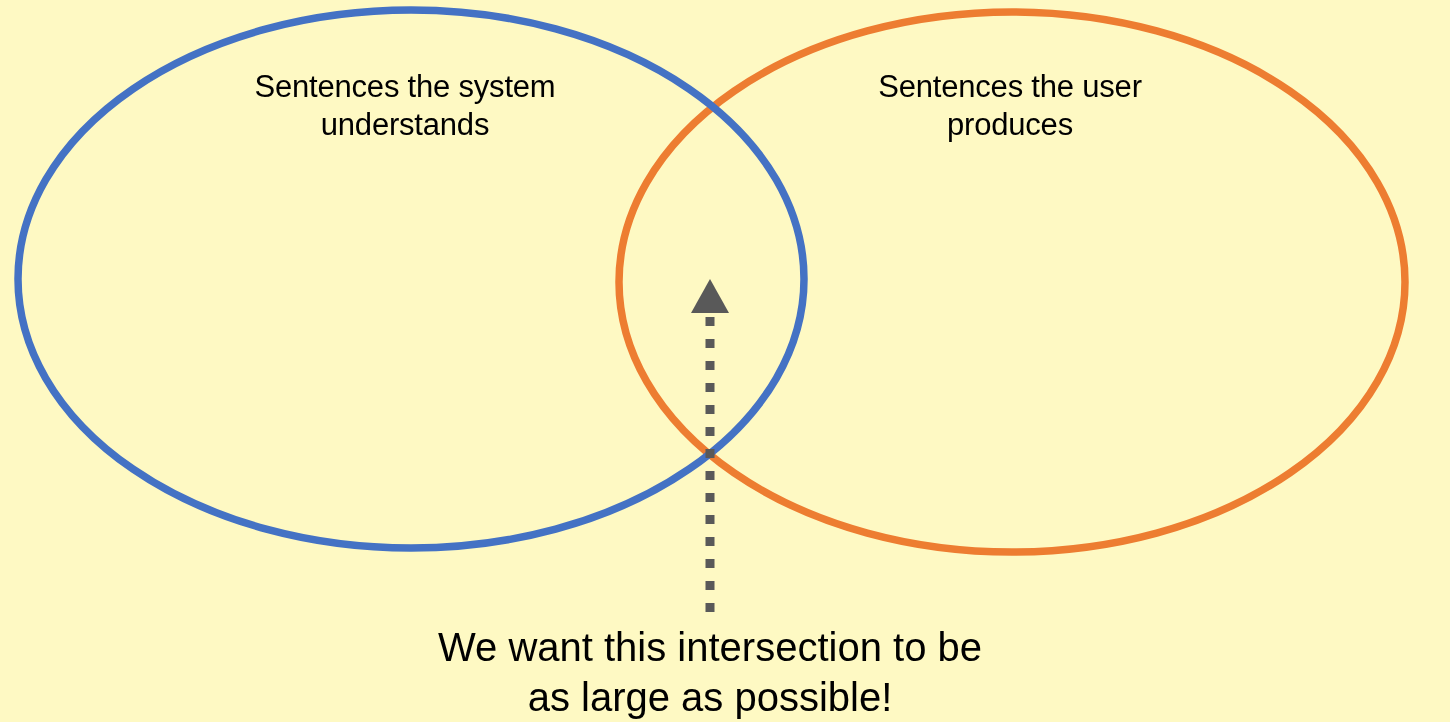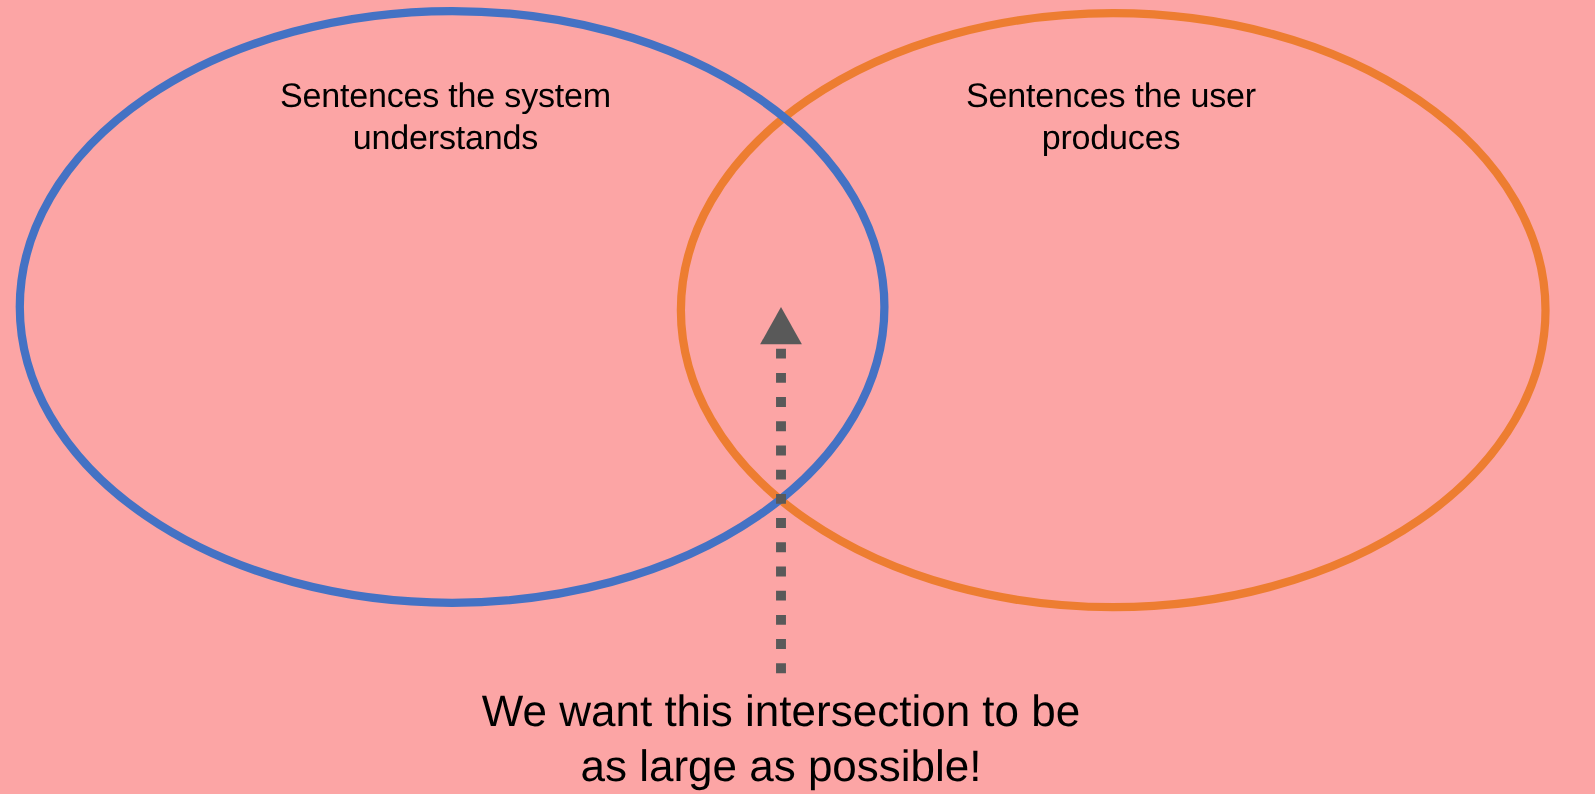--- a/index.html
+++ b/index.html
@@ -8,21 +8,21 @@
     padding: 0;
     background: #ffffff;
   }
   body {
     font-family: "Liberation Sans", sans-serif;
   }
   #stage {
     position: relative;
     width: 1450px;
     height: 722px;
-    background: #fca5a5;
+    background: #fef9c3;
     overflow: hidden;
   }
   #venn-svg {
     position: absolute;
     left: 0;
     top: 0;
     width: 1450px;
     height: 722px;
   }
   .label {

